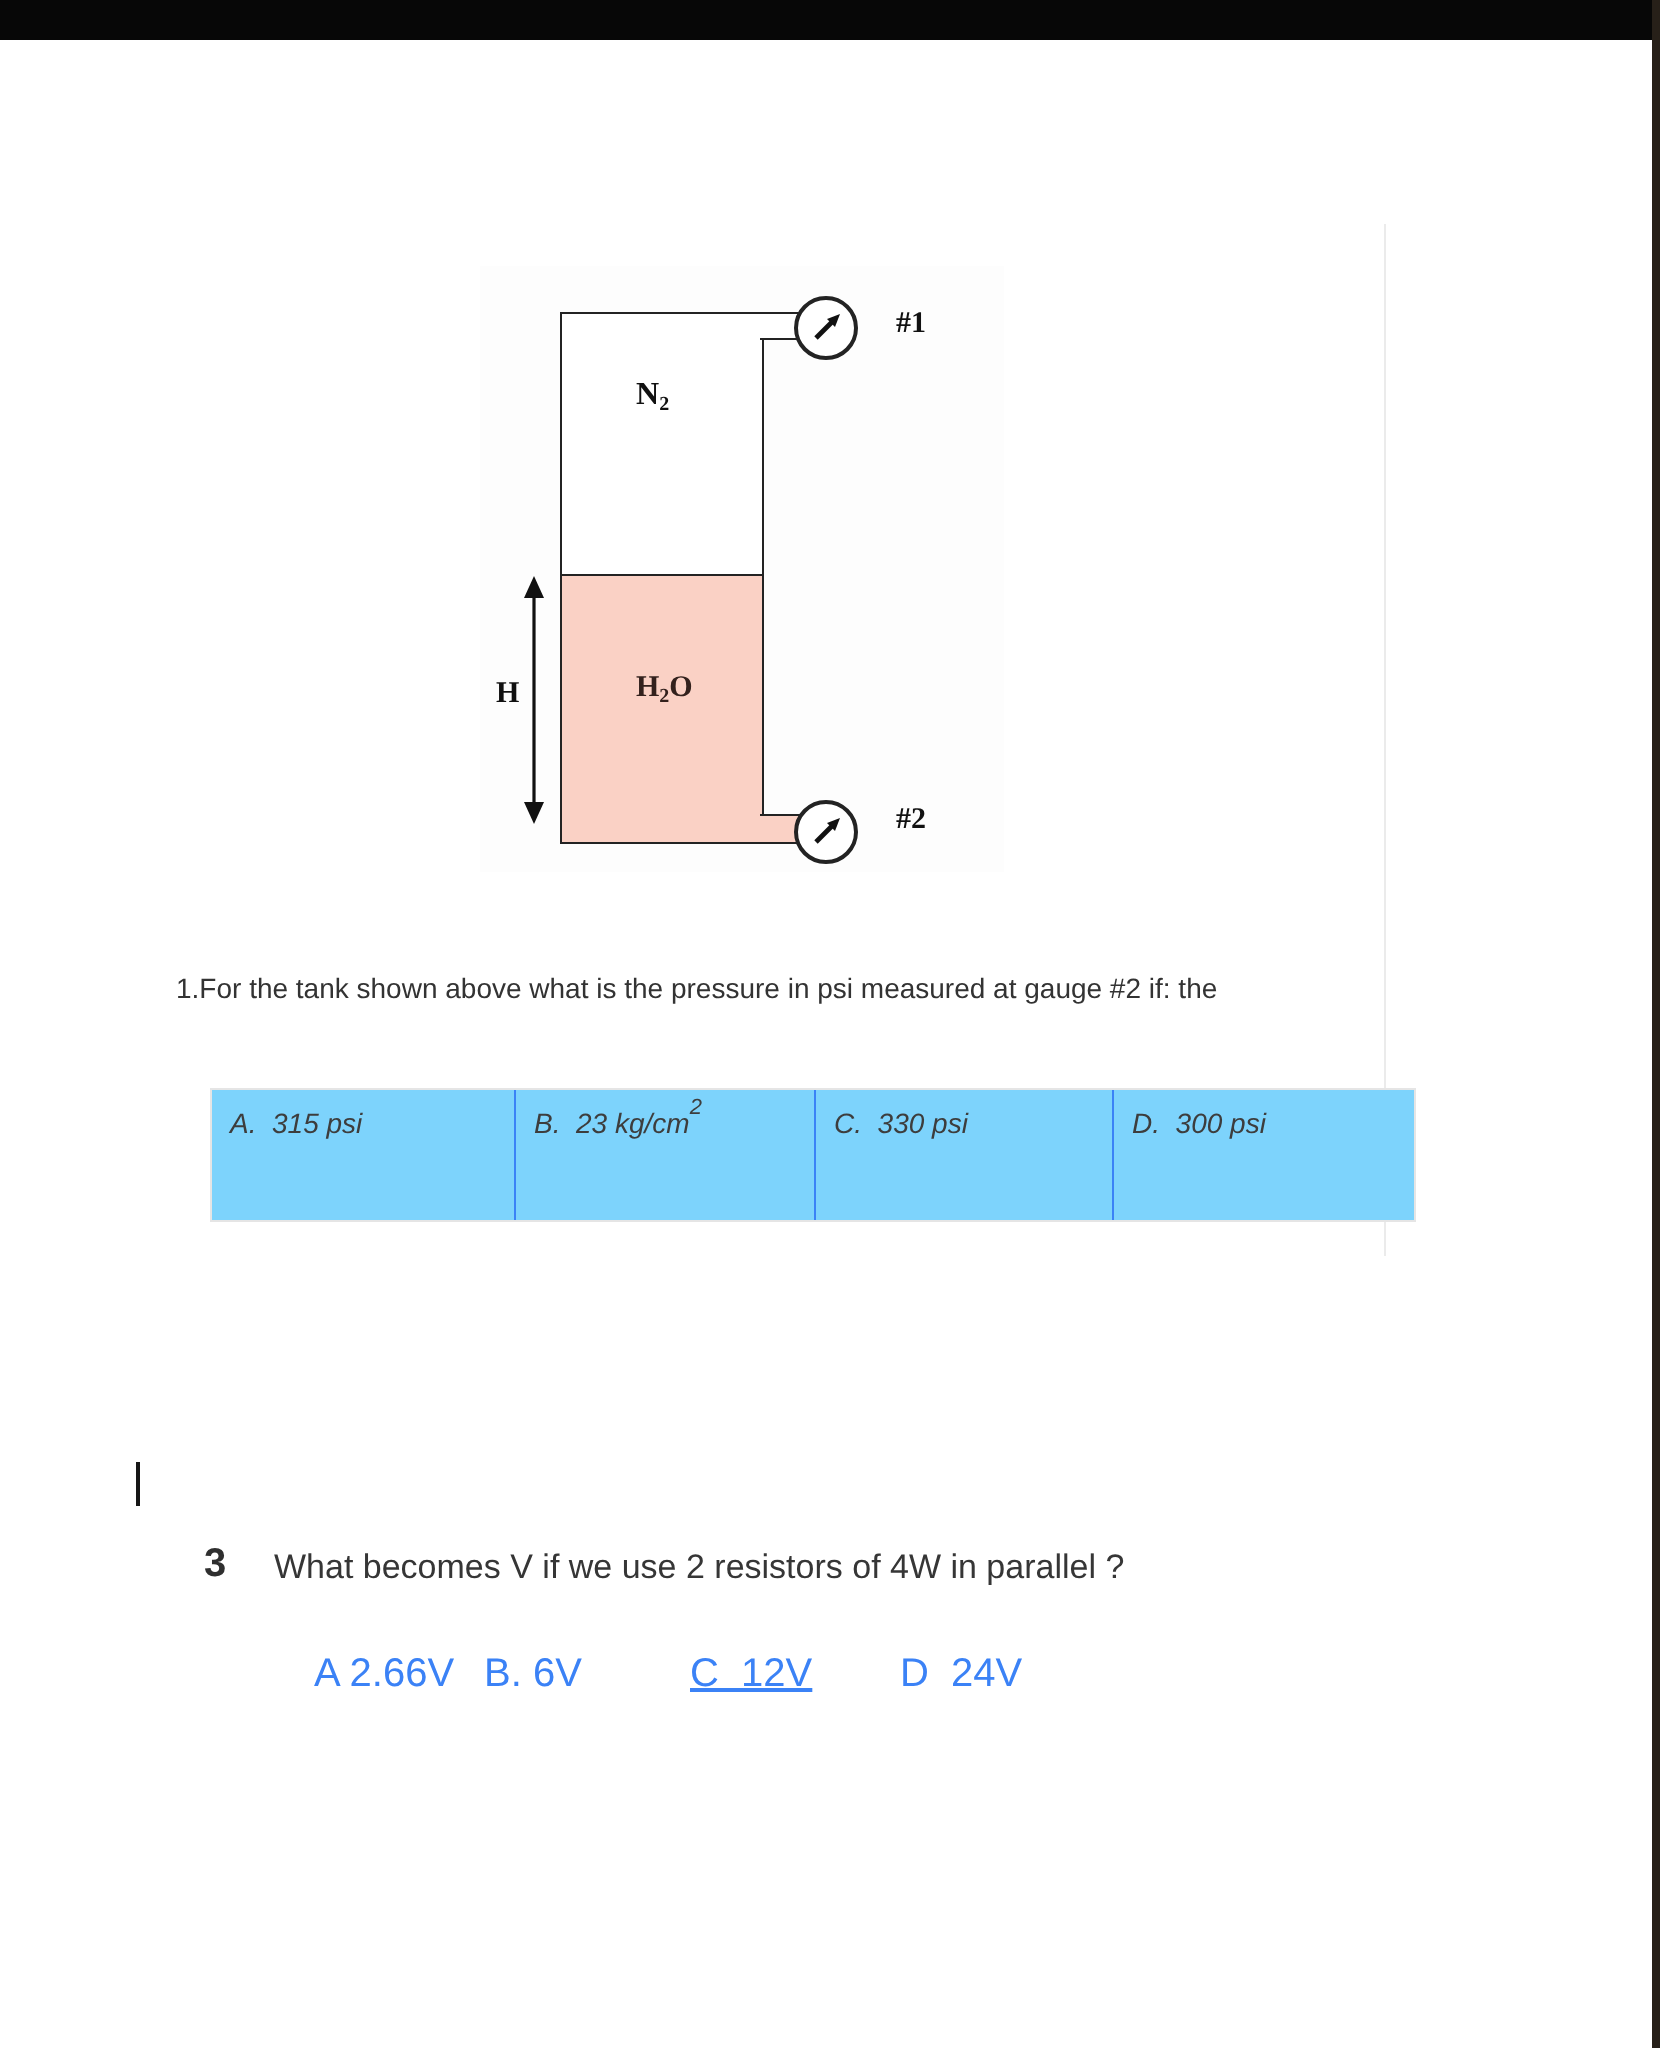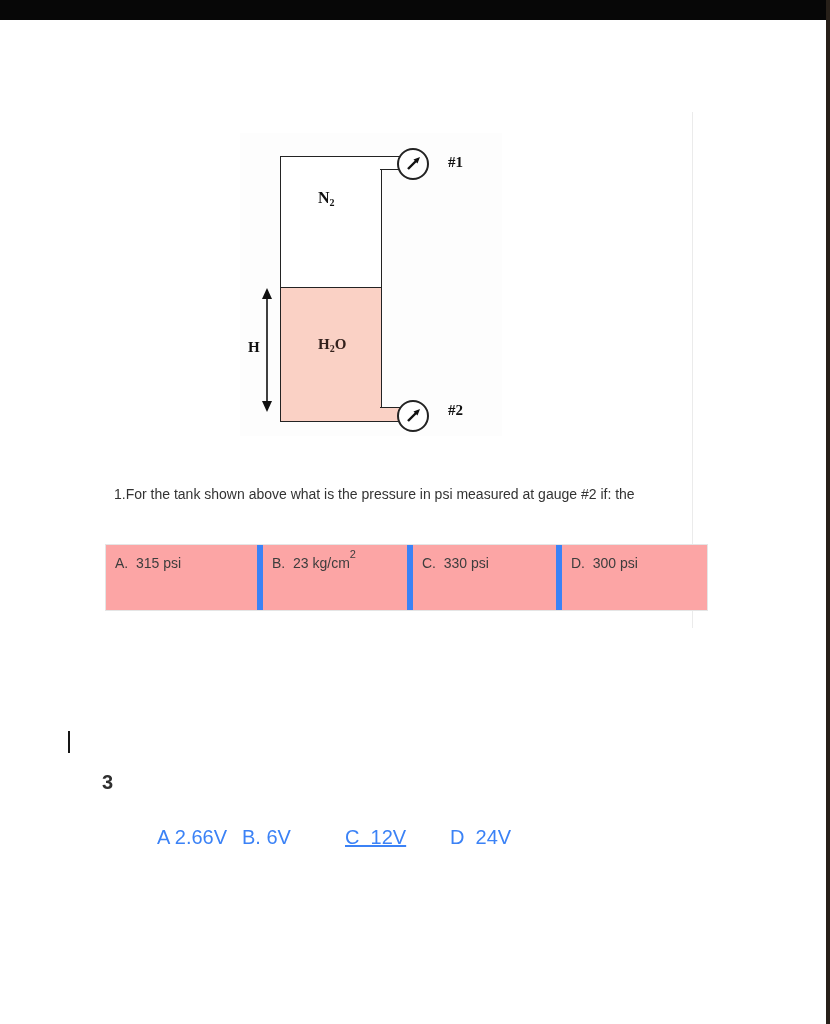--- a/index.html
+++ b/index.html
@@ -25,28 +25,28 @@
   .dlabel { position:absolute; font-family:"Liberation Serif", serif; font-weight:bold; color:#111; }
   .lbl-g1 { left:208px; top:21px; font-size:15px; }
   .lbl-g2 { left:208px; top:269px; font-size:15px; }
   .lbl-n2 { left:78px; top:56px; font-size:16px; }
   .lbl-h  { left:8px;  top:206px; font-size:15px; }
   .lbl-h2o { position:absolute; left:78px; top:203px; font-family:Liberation Serif, serif; font-weight:600; font-size:15px; color:#33211d; }
   .dlabel sub, .lbl-h2o sub { font-size:10px; vertical-align:baseline; position:relative; top:3px; }
   .h-arrow { position:absolute; left:20px; top:155px; }
 
   
-  .q1 { position:absolute; left:70px; top:483px; width:600px; font-size:14px; line-height:22px; color:#333333;margin-left:26px; }
+  .q1 { position:absolute; left:70px; top:483px; width:600px; font-size:14px; line-height:22px; color:#333333; }
   .q1-line1 { padding-left:18px; }
   .gap { display:inline-block; width:23px; }
   .q1 sup, .opt-cell sup { font-size:11px; position:relative; top:-4px; }
 
   
-  .opt-table { position:absolute; left:105px; top:544px; width:603px; height:67px; display:flex; border:1px solid #e5e5e5; background:#fca5a5; }
-  .opt-cell { height:100%; padding:7px 0 0 9px; font-size:14px; color:#3d3d3d; border-left:6px solid #3b82f6; white-space:pre; cursor:default; }
+  .opt-table { position:absolute; left:105px; top:544px; width:603px; height:67px; display:flex; border:1px solid #e5e5e5; background:#7dd3fc;font-style:italic; }
+  .opt-cell { height:100%; padding:7px 0 0 9px; font-size:14px; color:#3d3d3d; border-left:1px solid #3b82f6; white-space:pre; cursor:default; }
   .opt-cell:first-child { border-left:none; }
   .opt-a { width:151px; } .opt-b { width:150px; } .opt-c { width:149px; } .opt-d { flex:1; }
 
   
   .text-cursor { position:absolute; left:68px; top:731px; width:2px; height:22px; background:#161616; }
   .q3-num { position:absolute; left:102px; top:771px; font-size:20px; font-weight:bold; color:#2f2f2f; }
   .q3-text { position:absolute; left:137px; top:774px; font-size:17px; color:#363636; }
   .ans { position:absolute; top:826px; font-size:20px; color:#3b82f6; white-space:pre; }
   .ans-a { left:157px; } .ans-b { left:242px; } .ans-c { left:345px;text-decoration:underline; } .ans-d { left:450px; }
 </style>
@@ -100,19 +100,20 @@
   <div class="opt-table">
     <div class="opt-cell opt-a"><span>A.  315 psi</span><sup></sup></div>
     <div class="opt-cell opt-b"><span>B.  23 kg/cm</span><sup>2</sup></div>
     <div class="opt-cell opt-c"><span>C.  330 psi</span><sup></sup></div>
     <div class="opt-cell opt-d"><span>D.  300 psi</span><sup></sup></div>
   </div>
 
   <div class="text-cursor"></div>
 
   <span class="q3-num">3</span>
+  <span class="q3-text">What becomes V if we use 2 resistors of 4W in parallel ?</span>
 
   <span class="ans ans-a">A 2.66V</span>
   <span class="ans ans-b">B. 6V</span>
   <span class="ans ans-c">C  12V</span>
   <span class="ans ans-d">D  24V</span>
 
 </div>
 
 </body></html>

